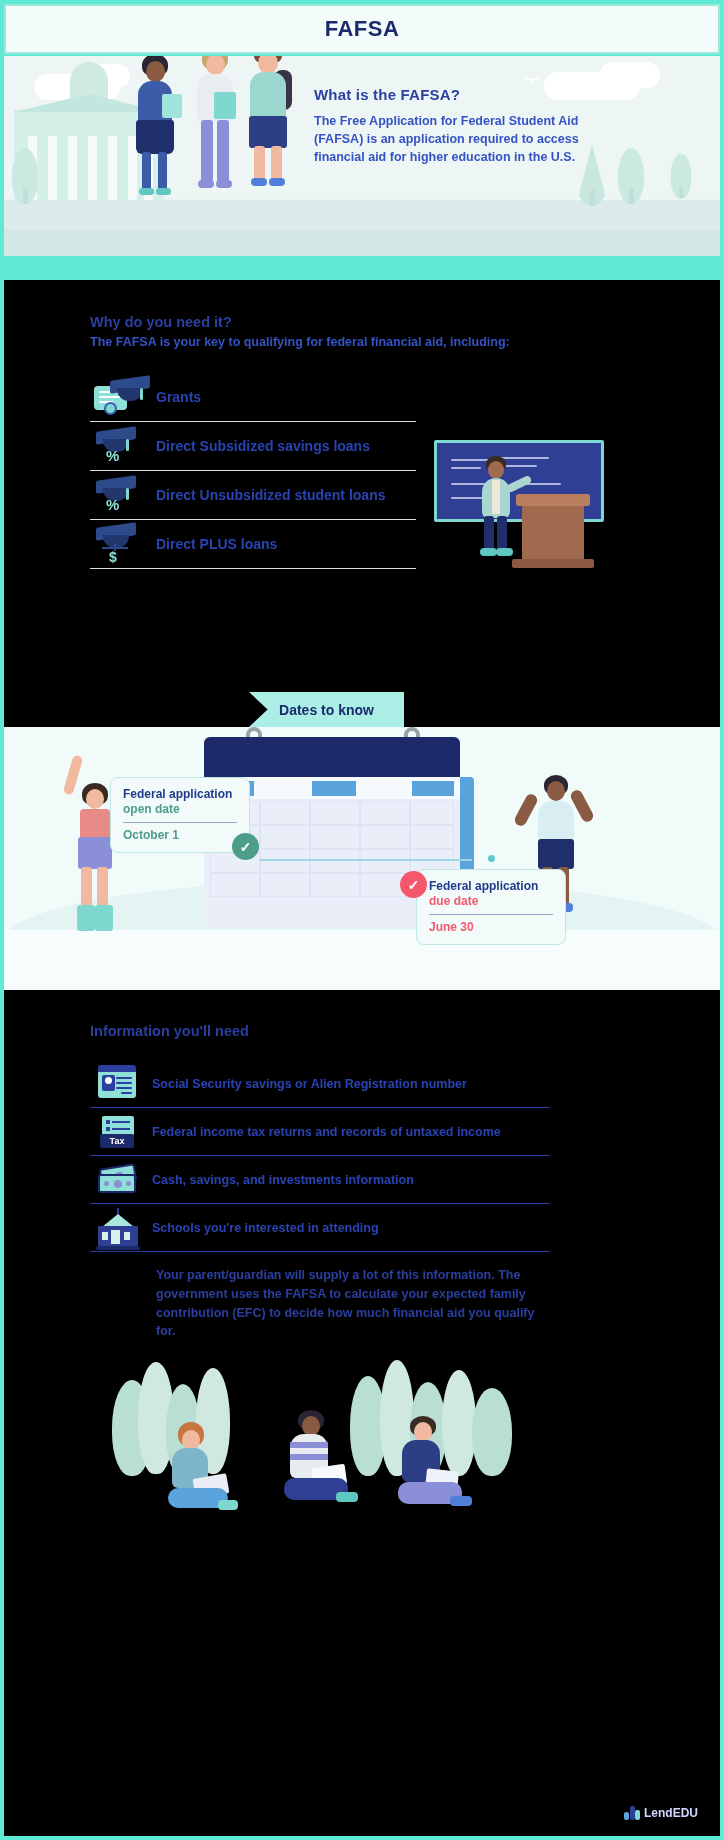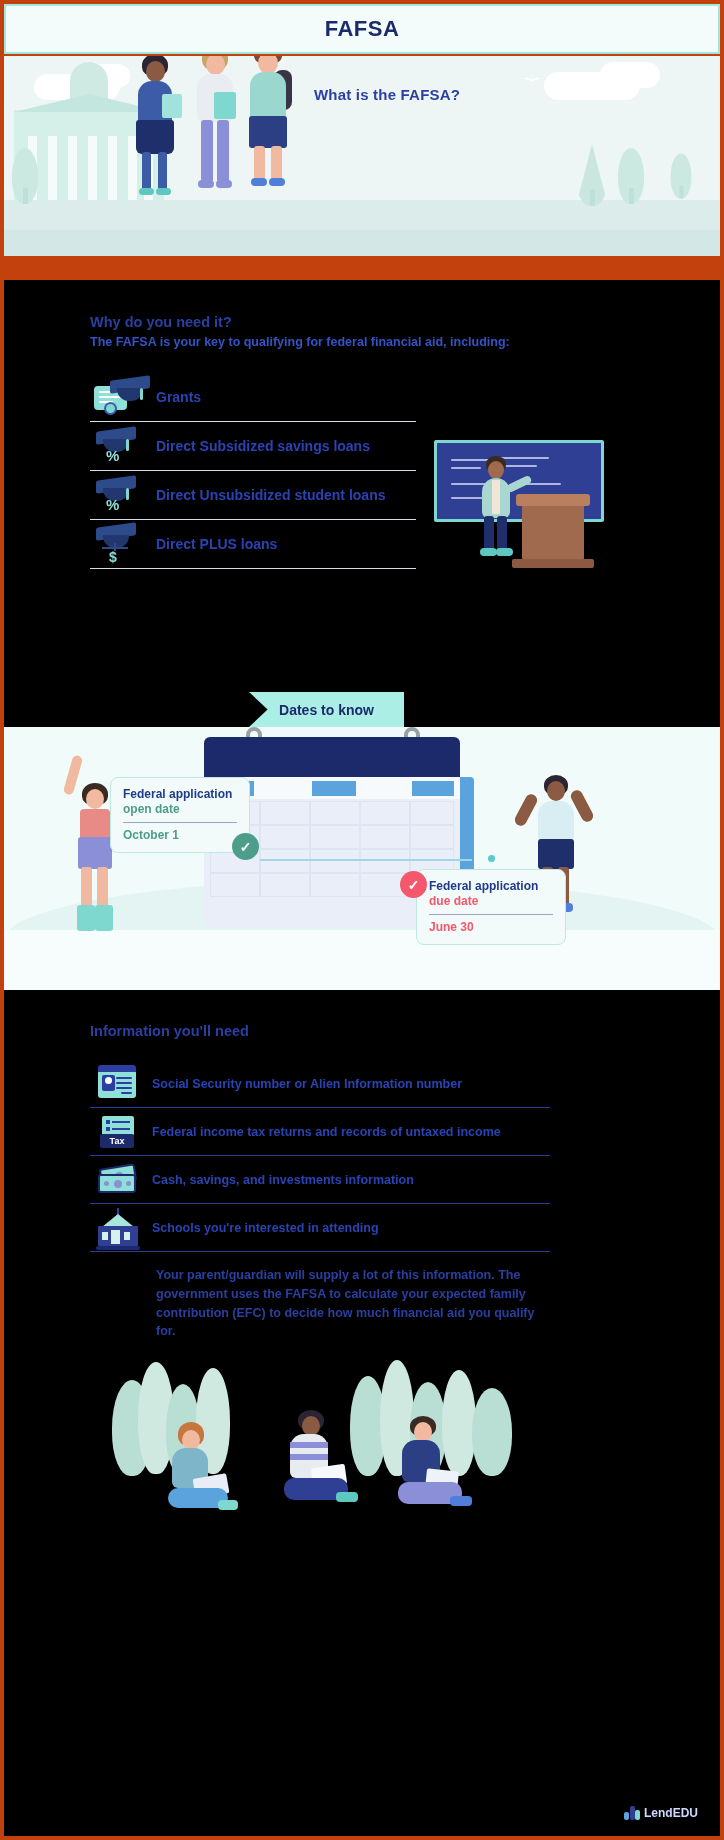--- a/index.html
+++ b/index.html
@@ -4,21 +4,21 @@
 <style>
   * { margin:0; padding:0; box-sizing:border-box; }
   html,body { background:#000; }
   body {
     width:724px; height:1840px;
     font-family:"Liberation Sans", sans-serif;
     background:#000;
     overflow:hidden;
     position:relative;
   }
-  .page { width:724px; height:1840px; position:relative; background:#c2410c;padding-left:40px; }
+  .page { width:724px; height:1840px; position:relative; background:#5eead4;padding-left:40px; }
 
   
   .titlebar {
     position:absolute; left:4px; top:4px; width:716px; height:50px;
     background:#f4fbfb;
     border:2px solid #9fe8dd;
     display:flex; align-items:center; justify-content:center;
   }
   .titlebar h1 {
     color:#1b2a6b; font-size:22px; font-weight:bold; letter-spacing:.5px;
@@ -303,20 +303,21 @@
       <div class="p-body" style="left:10px;top:28px;width:36px;height:50px;background:#9ad8cf;"></div>
       <div class="p-body" style="left:9px;top:72px;width:38px;height:32px;background:#2c3f85;border-radius:3px;"></div>
       <div class="p-leg" style="left:14px;top:102px;width:11px;height:34px;background:#f0b9a0;"></div>
       <div class="p-leg" style="left:31px;top:102px;width:11px;height:34px;background:#f0b9a0;"></div>
       <div class="p-shoe" style="left:11px;top:134px;width:16px;height:8px;background:#4f7fd8;"></div>
       <div class="p-shoe" style="left:29px;top:134px;width:16px;height:8px;background:#4f7fd8;"></div>
     </div>
 
     <div class="hero-copy">
       <h2>What is the FAFSA?</h2>
+      <p>The Free Application for Federal Student Aid (FAFSA) is an application required to access financial aid for higher education in the U.S.</p>
     </div>
   </div>
 
   <div class="sec-why">
     <h2>Why do you need it?</h2>
     <div class="sub">The FAFSA is your key to qualifying for federal financial aid, including:</div>
 
     <div class="why-list">
 
       <div class="why-row">
@@ -492,21 +493,21 @@
         <div class="ico">
           <div class="idcard">
             <div class="bar"></div>
             <div class="ph"></div>
             <div class="ln" style="top:7px;width:16px;"></div>
             <div class="ln" style="top:12px;width:16px;"></div>
             <div class="ln" style="top:17px;width:16px;"></div>
             <div class="ln" style="top:22px;width:11px;"></div>
           </div>
         </div>
-        <div class="lbl">Social Security number or Alien Information number</div>
+        <div class="lbl">Social Security savings or Alien Registration number</div>
       </div>
 
       <div class="info-row">
         <div class="ico">
           <div class="taxf">
             <div class="doc">
               <div class="sq" style="top:4px;"></div>
                 <div class="ln" style="top:5px;width:18px;"></div>
               <div class="sq" style="top:11px;"></div>
                 <div class="ln" style="top:12px;width:18px;"></div>

